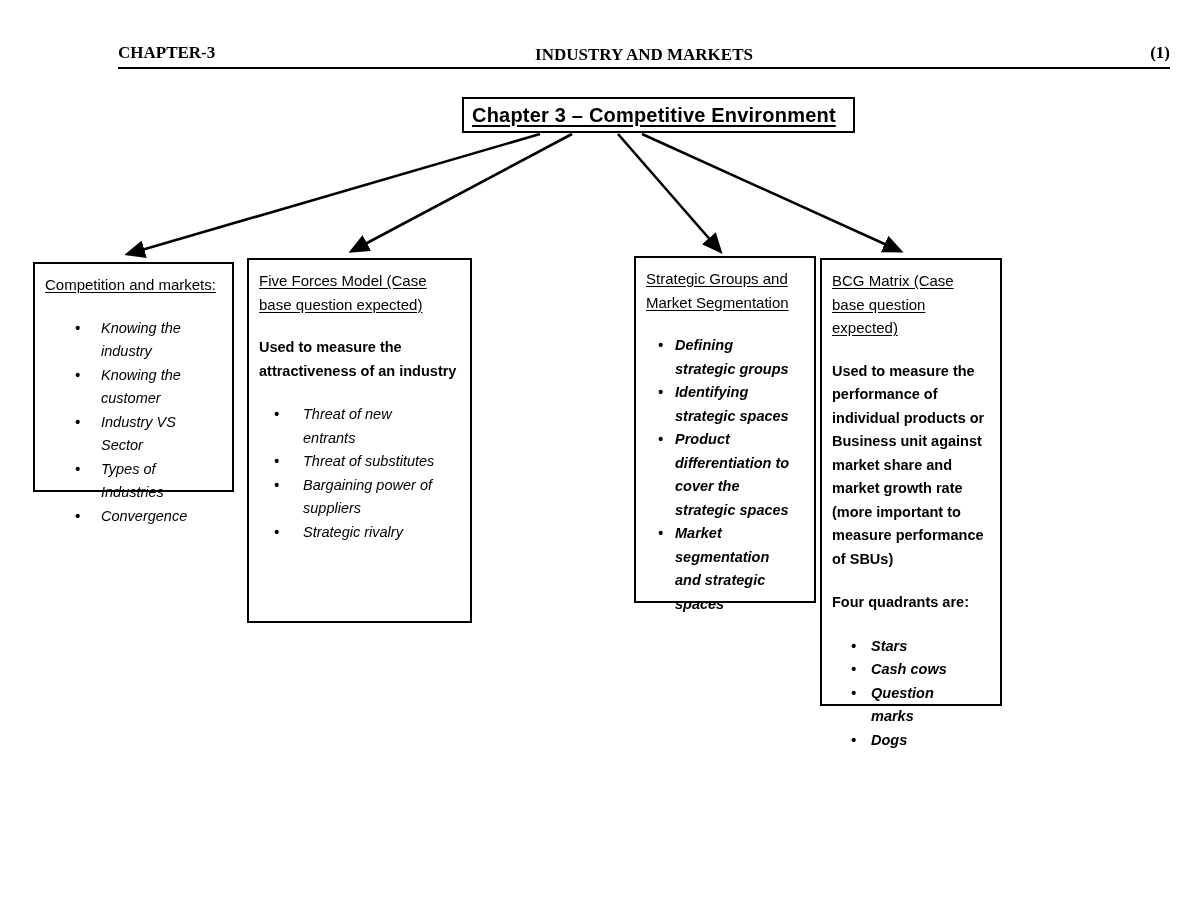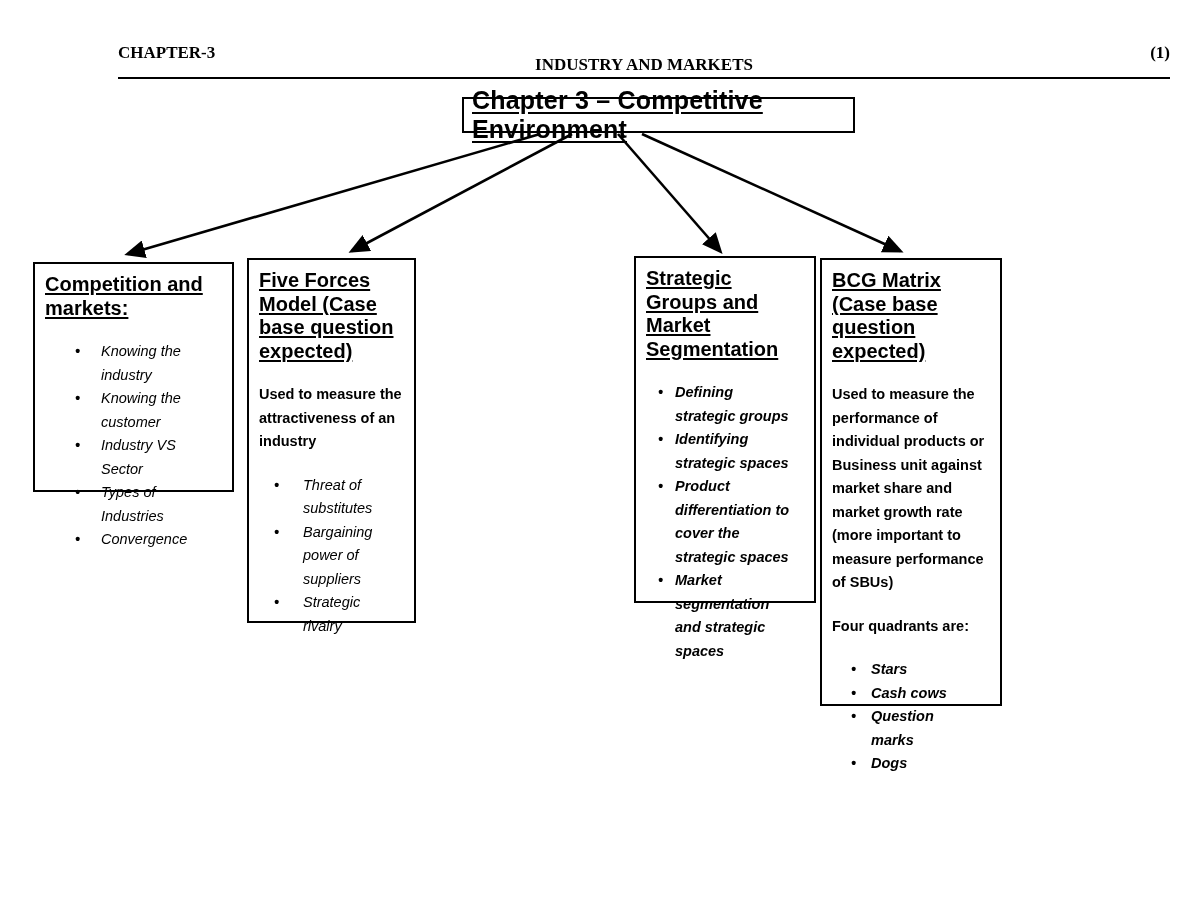--- a/index.html
+++ b/index.html
@@ -2,47 +2,47 @@
 <html><head>
 <meta charset="utf-8">
 <style>
   html,body{margin:0;padding:0;background:#ffffff;}
   #page{position:relative;width:1200px;height:897px;background:#ffffff;overflow:hidden;
         font-family:"Liberation Sans","DejaVu Sans",sans-serif;color:#000;}
 
   
   .header{position:absolute;left:118px;top:36px;width:1052px;height:27px;
           display:flex;align-items:flex-end;justify-content:space-between;
-          border-bottom:2px solid #000;padding-bottom:14px;
+          border-bottom:2px solid #000;padding-bottom:4px;
           font-family:"Liberation Serif","DejaVu Serif",serif;font-weight:bold;font-size:17px;}
   .header .hc{position:absolute;left:0;right:0;text-align:center;bottom:2px;}
   .header .hl,.header .hr{position:relative;z-index:1;background:transparent;}
 
   
   .title-box{position:absolute;left:462px;top:97px;width:393px;height:36px;
              border:2px solid #000;box-sizing:border-box;background:#fff;
              display:flex;align-items:center;padding-left:8px;}
-  .title-box span{font-size:25px;font-weight:bold;text-decoration:underline;
+  .title-box span{font-size:20px;font-weight:bold;text-decoration:underline;
                   text-underline-offset:3px;letter-spacing:.2px;}
 
   
   svg.arrows{position:absolute;left:0;top:0;width:1200px;height:897px;pointer-events:none;}
 
   
   .node{position:absolute;border:2px solid #000;box-sizing:border-box;background:#fff;
         padding:9px 10px;font-size:14.5px;line-height:23.5px;}
-  .node h3{margin:0 0 20px 0;font-size:20px;line-height:23.5px;font-weight:bold;
+  .node h3{margin:0 0 20px 0;font-size:15px;line-height:23.5px;font-weight:normal;
            text-decoration:underline;text-underline-offset:2px;}
   .node p{margin:0 0 20px 0;font-weight:bold;}
   .node ul{list-style:none;margin:12px;padding:0;font-style:italic;}
   .node li{position:relative;}
   .node li::before{content:"\2022";position:absolute;font-weight:bold;}
 
   #node-1{left:33px;top:262px;width:201px;height:230px;}
-  #node-2{left:247px;top:258px;width:169px;height:365px;}
+  #node-2{left:247px;top:258px;width:225px;height:365px;}
   #node-3{left:634px;top:256px;width:182px;height:347px;}
   #node-4{left:820px;top:258px;width:182px;height:448px;}
 
   
   .list-a li{padding-left:44px;}  .list-a li::before{left:18px;}
   .list-b li{padding-left:32px;}  .list-b li::before{left:3px;}
   .list-c li{padding-left:17px;}  .list-c li::before{left:0;}
   .list-d li{padding-left:27px;}  .list-d li::before{left:7px;}
 
   .bold-items li{font-weight:bold;}
@@ -82,20 +82,21 @@
         <li>Industry VS Sector</li>
         <li>Types of Industries</li>
         <li>Convergence</li>
       </ul>
   </div>
 
   <div id="node-2" class="node">
     <h3>Five Forces Model (Case base question expected)</h3>
     <p>Used to measure the attractiveness of an industry</p>
     <ul class="list-b">
+        <li>Threat of new entrants</li>
         <li>Threat of substitutes</li>
         <li>Bargaining power of suppliers</li>
         <li>Strategic rivalry</li>
       </ul>
   </div>
 
   <div id="node-3" class="node">
     <h3>Strategic Groups and Market Segmentation</h3>
     <ul class="list-c bold-items">
         <li>Defining strategic groups</li>

